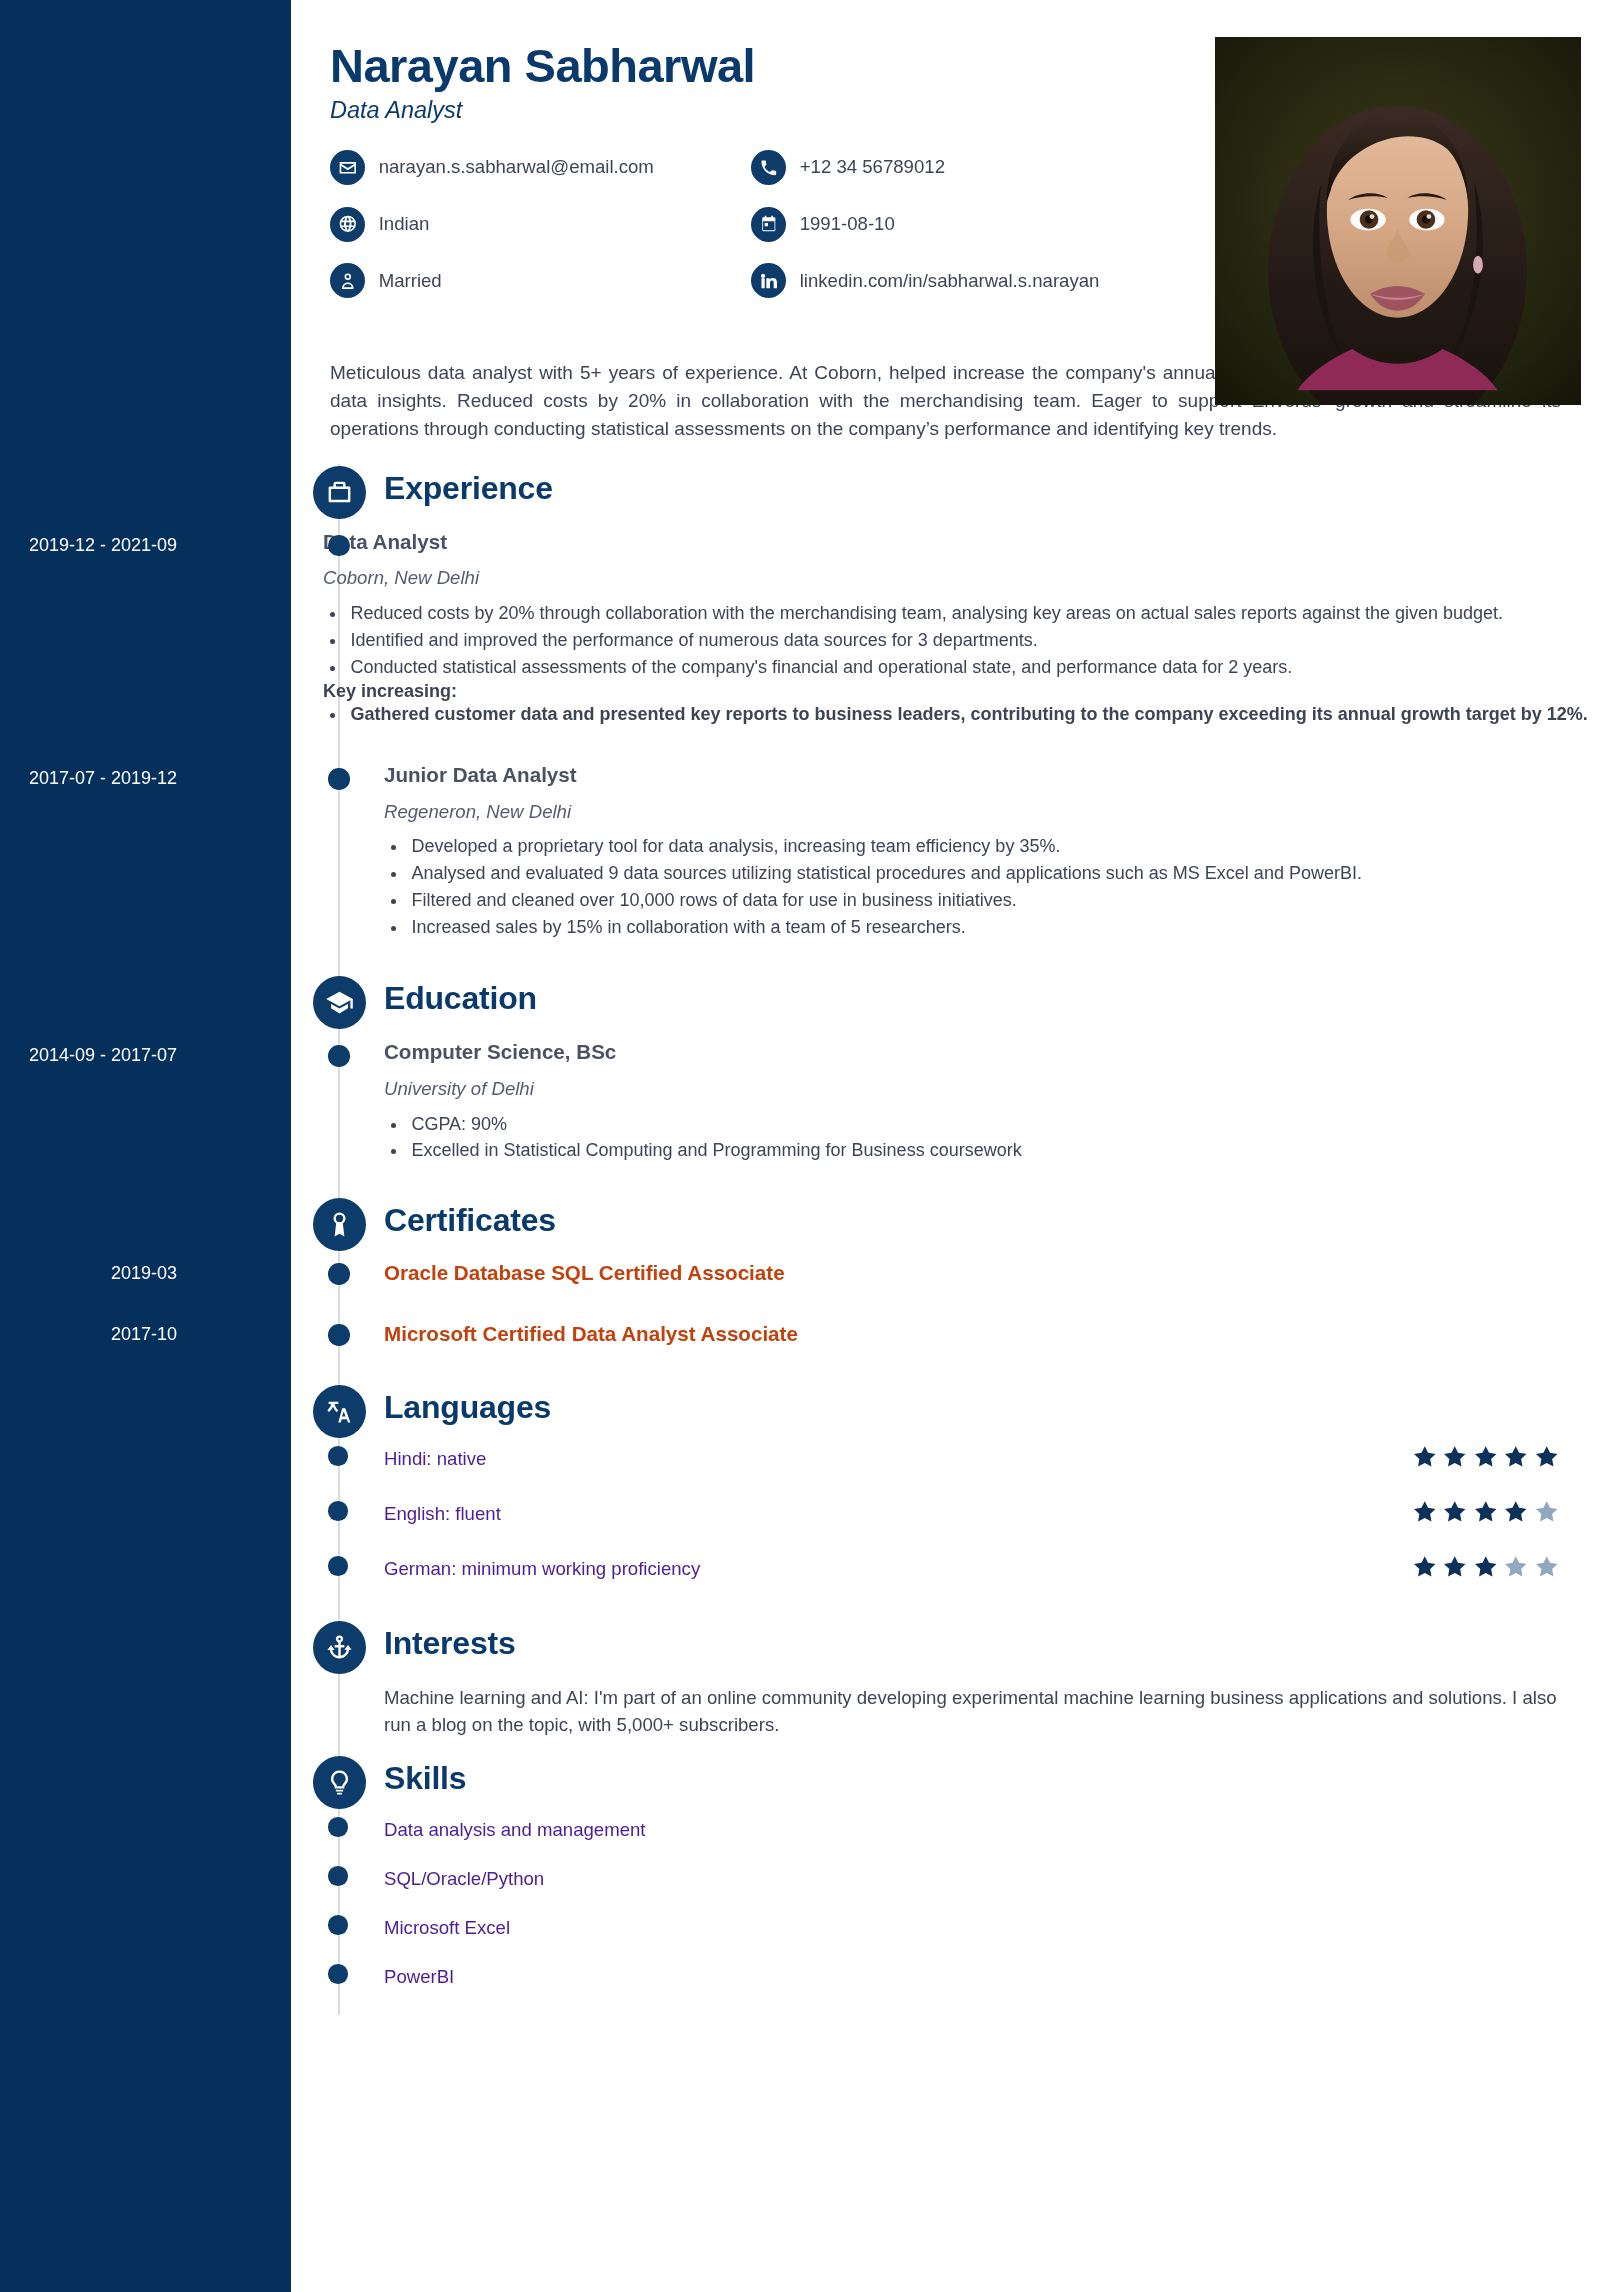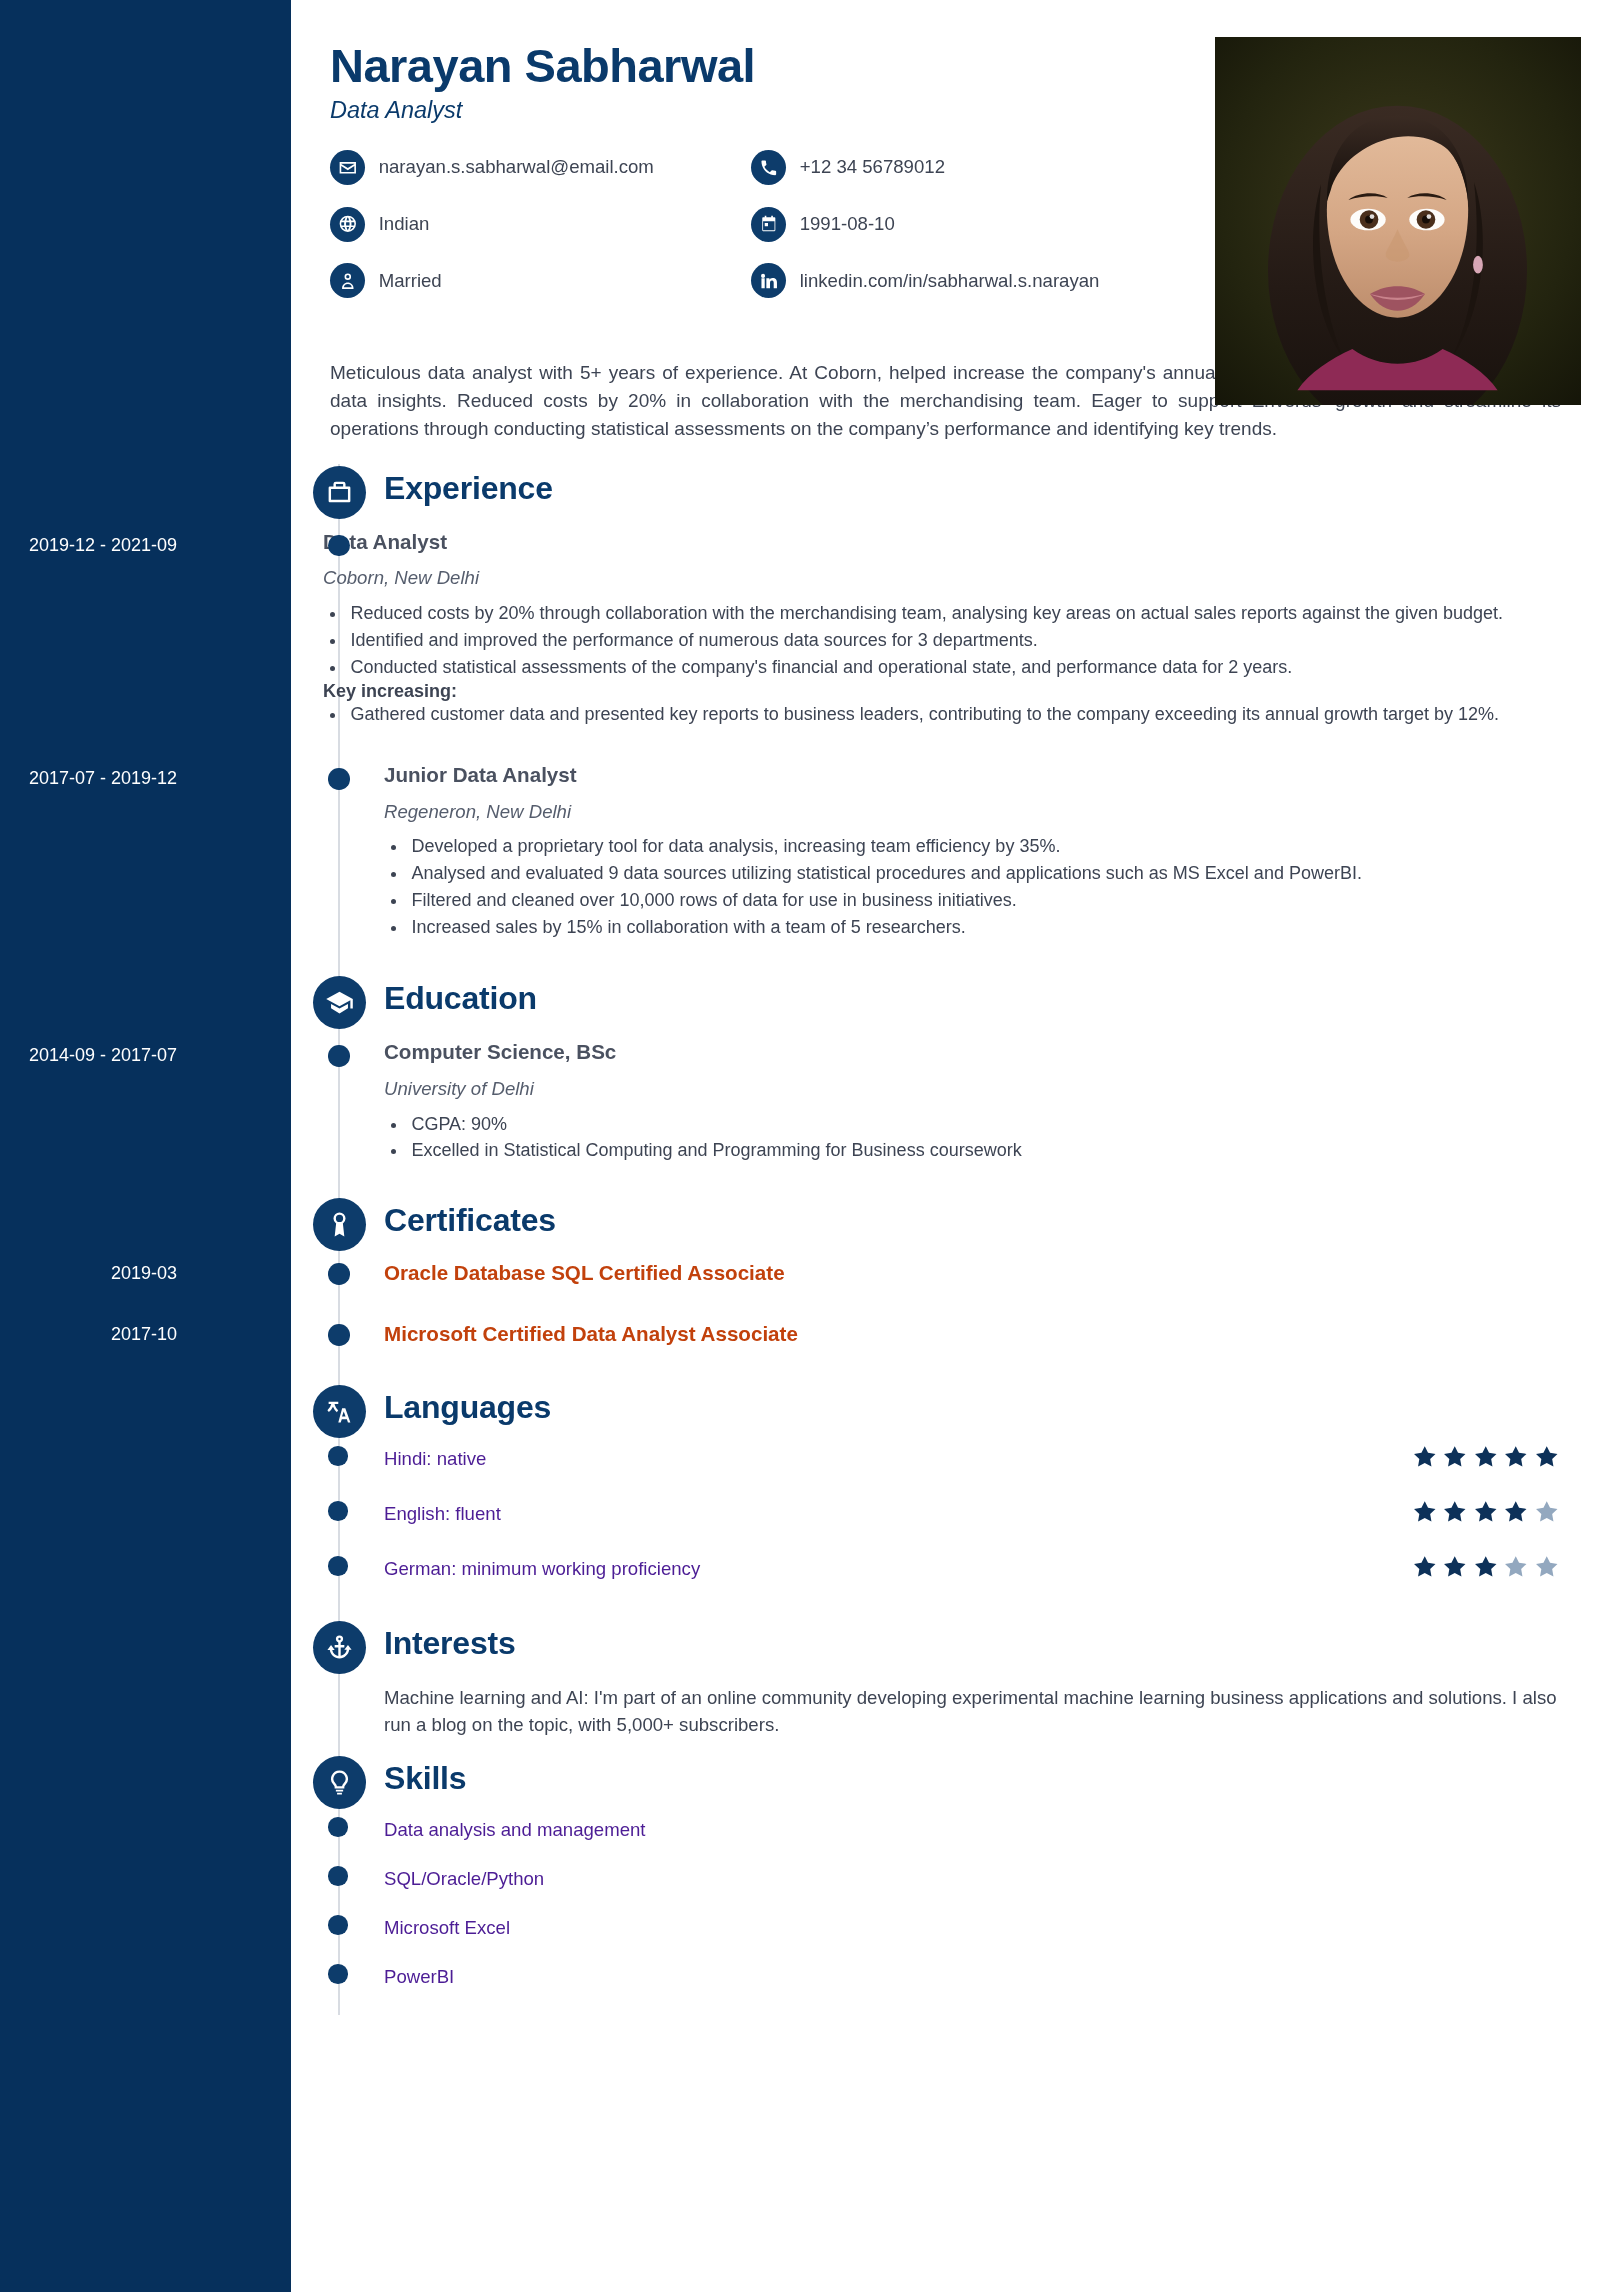--- a/index.html
+++ b/index.html
@@ -244,21 +244,21 @@
         <span class="dot" style="top:5.9px;"></span>
         <span class="date" style="top: 5.9px; left: -365px;">2019-12  - 2021-09</span>
         <div class="entry-title">Data Analyst</div>
         <div class="entry-sub">Coborn, New Delhi</div>
         <ul class="bullets">
           <li>Reduced costs by 20% through collaboration with the merchandising team, analysing key areas on actual sales reports against the given budget.</li>
           <li>Identified and improved the performance of numerous data sources for 3 departments.</li>
           <li>Conducted statistical assessments of the company's financial and operational state, and performance data for 2 years.</li>
         </ul>
         <div class="key-ach">Key increasing:</div>
-        <ul class="bullets" style="margin-top:0;">
+        <ul class="bullets" style="margin-top:0;font-weight:bold;">
           <li>Gathered customer data and presented key reports to business leaders, contributing to the company exceeding its annual growth target by 12%.</li>
         </ul>
       </div>
 
       <div class="entry" style="margin-bottom:29px;">
         <span class="dot" style="top:5.9px;"></span>
         <span class="date" style="top: 5.9px; left: -365px;">2017-07  - 2019-12</span>
         <div class="entry-title">Junior Data Analyst</div>
         <div class="entry-sub">Regeneron, New Delhi</div>
         <ul class="bullets">

